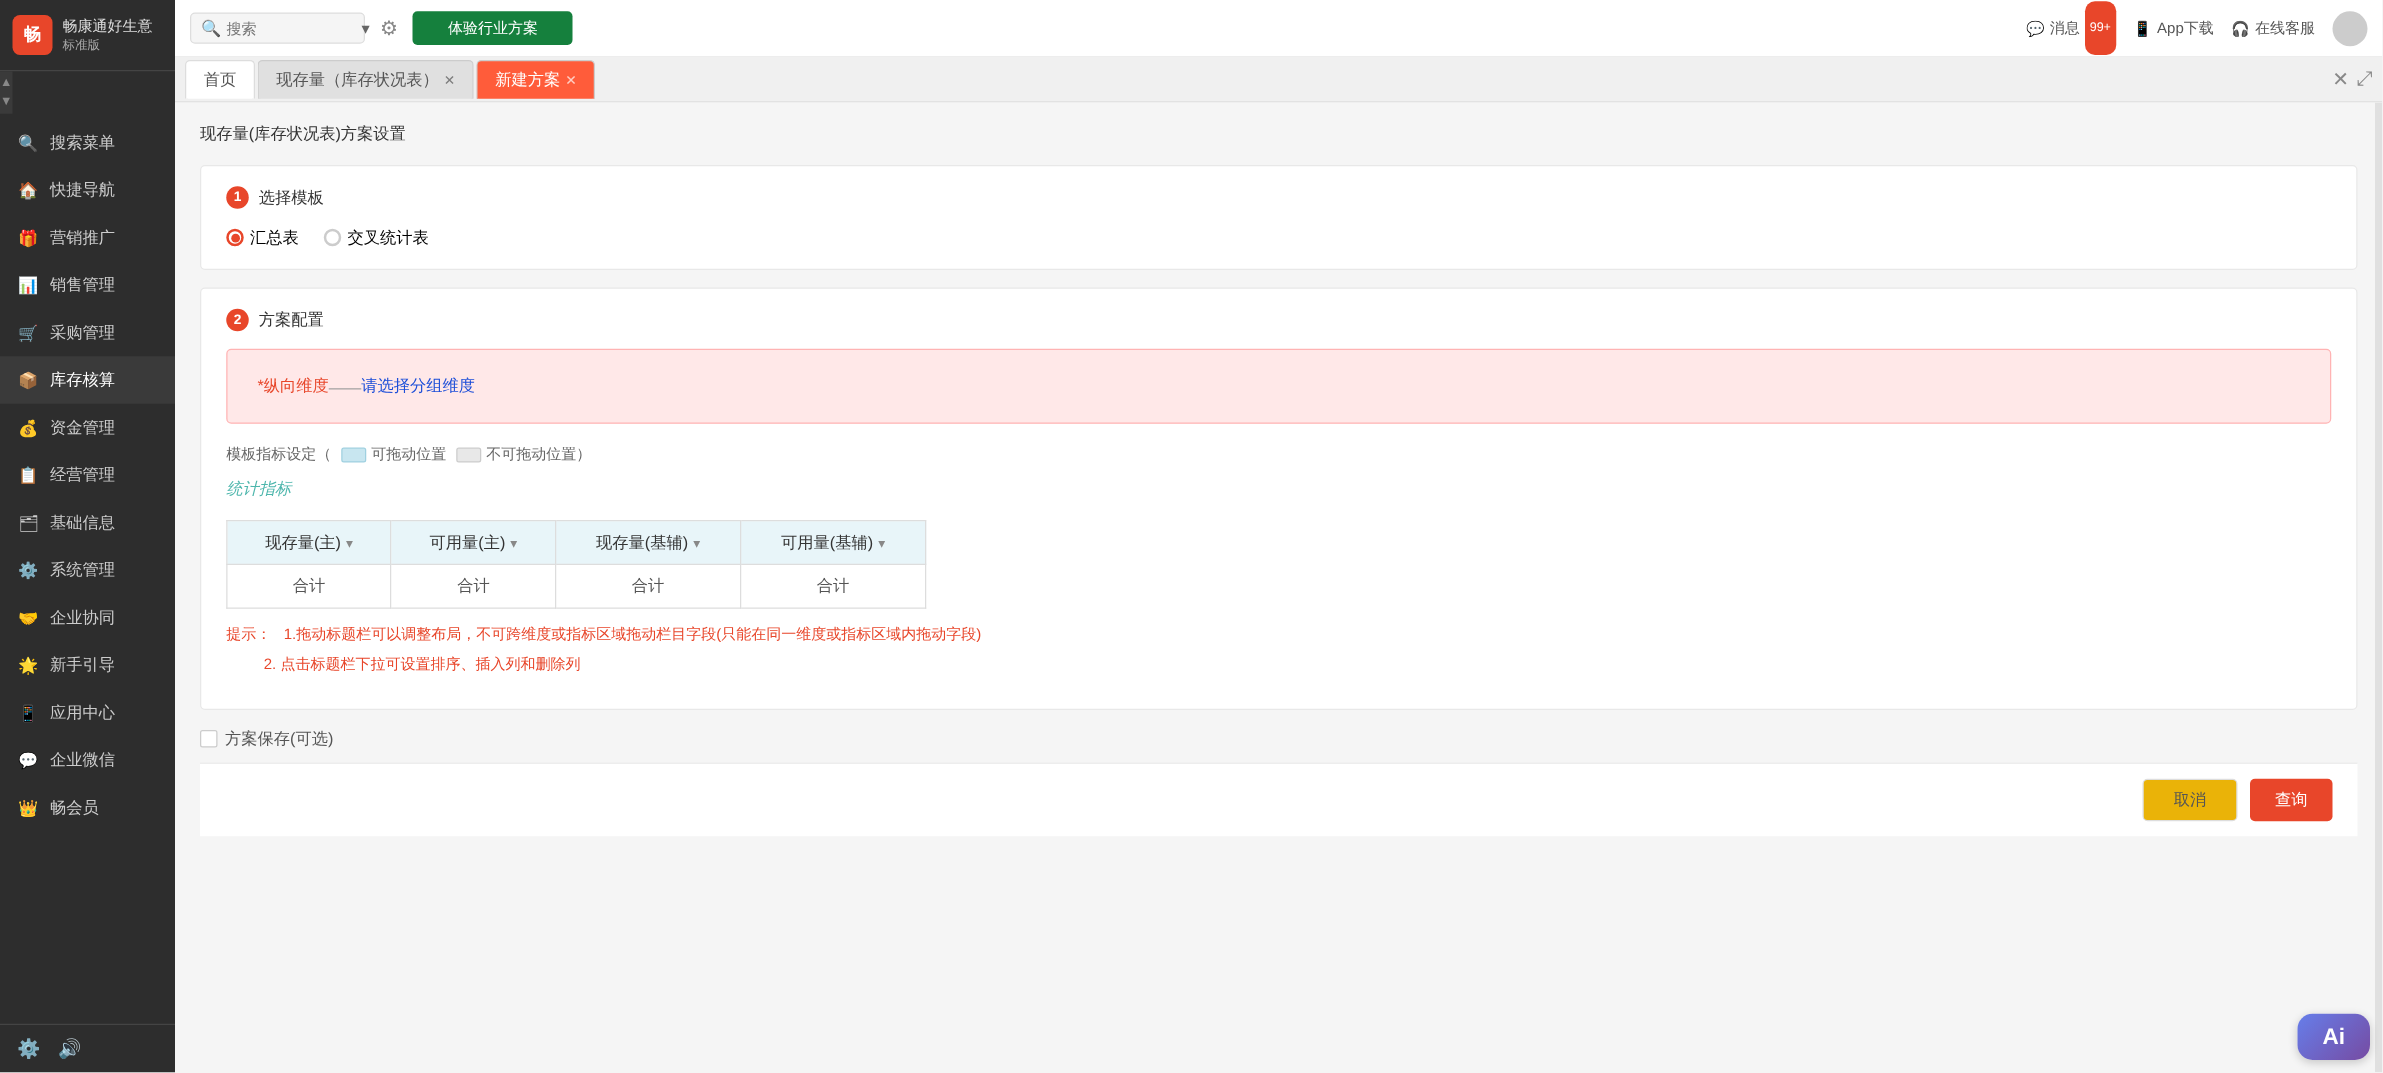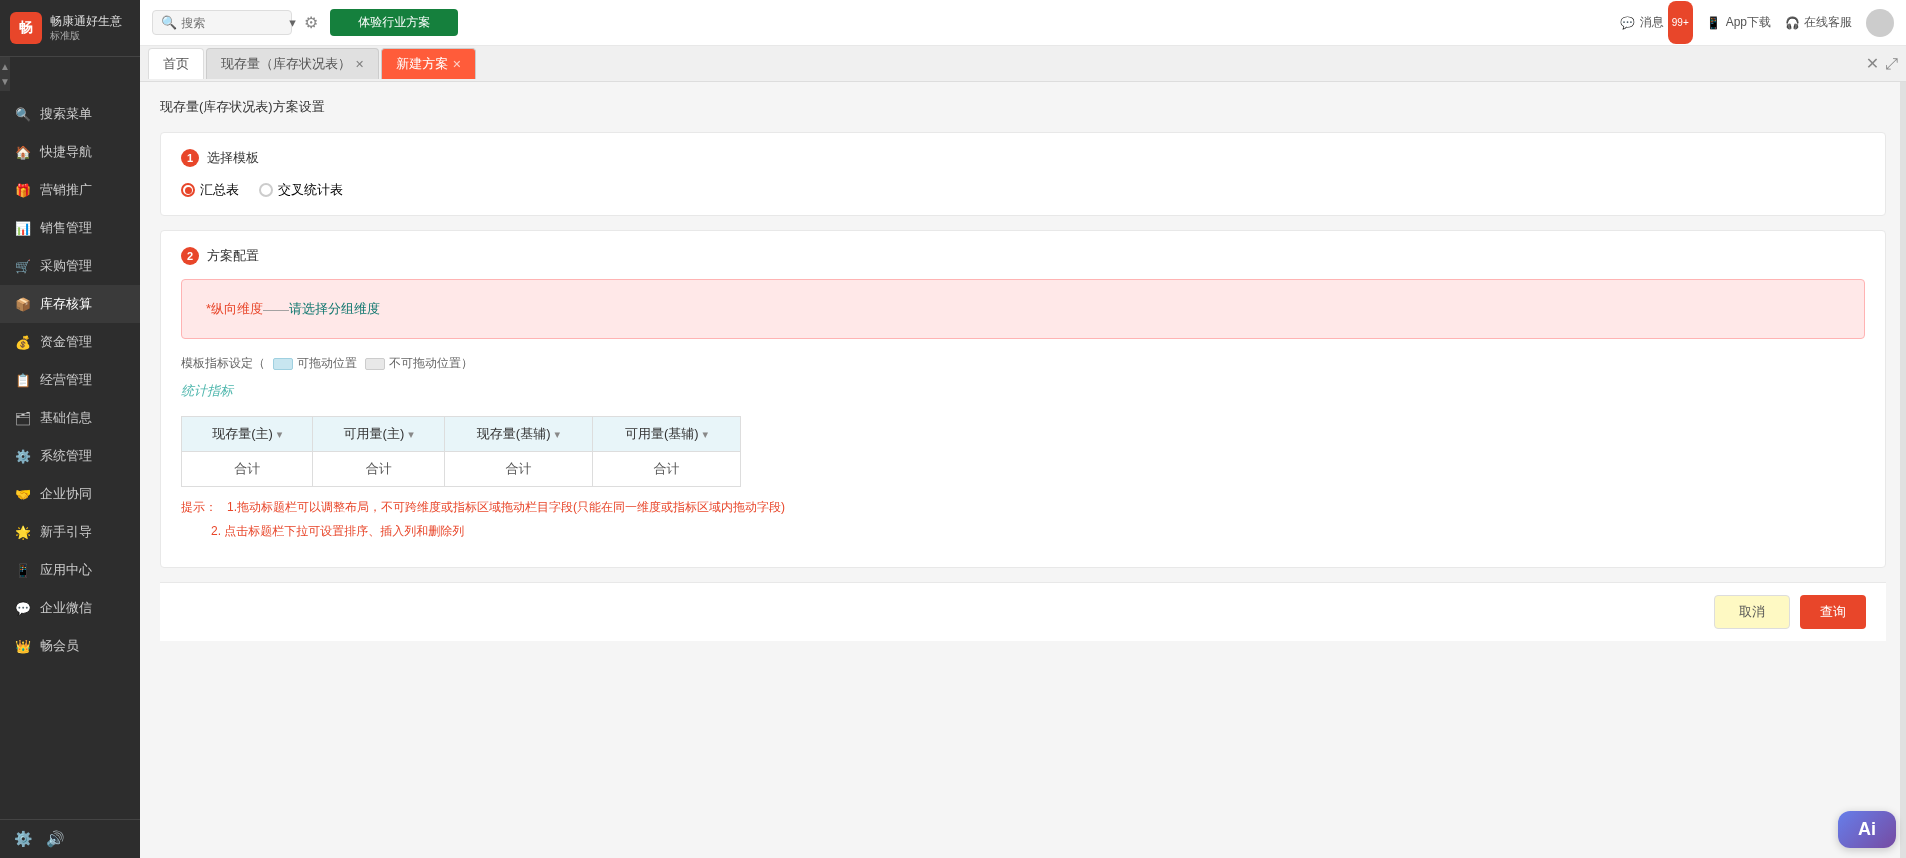--- a/index.html
+++ b/index.html
@@ -138,21 +138,21 @@
 
     
     .config-label { font-size: 12px; color: #666; margin-bottom: 10px; }
     .dimension-box {
       background: #ffe8e8; border: 1px solid #ffb3b3; border-radius: 4px;
       padding: 20px 24px; margin-bottom: 16px;
       display: flex; align-items: center; 
     }
     .dimension-required { color: #e8462a; font-size: 13px; }
     .dimension-line { color: #999; font-size: 13px; }
-    .dimension-placeholder { color: #0f766e; font-size: 13px; }
+    .dimension-placeholder { color: #1d4ed8; font-size: 13px; }
 
     
     .indicators-label { font-size: 12px; color: #666; margin-bottom: 10px; display: flex; align-items: center; gap: 8px; }
     .legend-item { display: flex; align-items: center; gap: 4px; font-size: 12px; }
     .legend-box { width: 20px; height: 12px; border-radius: 2px; }
     .legend-draggable { background: #c8e6f0; border: 1px solid #9fd0e0; }
     .legend-not-draggable { background: #e8e8e8; border: 1px solid #ccc; }
 
     
     .stat-section-label { color: #4db6ac; font-size: 13px; font-weight: 500; margin-bottom: 16px; font-style: italic; }
@@ -175,21 +175,21 @@
     .save-option { display: flex; align-items: center; gap: 6px; font-size: 13px; color: #555; cursor: pointer; margin-bottom: 10px; }
     .checkbox-box { width: 14px; height: 14px; border: 1px solid #ccc; border-radius: 2px; background: #fff; }
 
     
     .footer-bar {
       position: sticky; bottom: 0; background: #fff; padding: 12px 20px;
       display: flex; justify-content: flex-end; gap: 10px;
       border-top: 1px solid #e8e8e8;
     }
     .btn-cancel {
-      padding: 7px 24px; border: 1px solid #ddd; background: #fef9c3;
+      padding: 7px 24px; border: 1px solid #ddd; background: #eab308;
       border-radius: 4px; cursor: pointer; font-size: 13px; color: #555;
     }
     .btn-query {
       padding: 7px 20px; background: #e8462a; color: #fff;
       border: none; border-radius: 4px; cursor: pointer; font-size: 13px;
     }
 
     
     .resize-handle { position: absolute; right: 0; top: 0; bottom: 0; width: 6px; background: #e0e0e0; cursor: ew-resize; }
 
@@ -425,20 +425,24 @@
           <span>提示：</span>&nbsp;&nbsp;
           <span>1.拖动标题栏可以调整布局，不可跨维度或指标区域拖动栏目字段(只能在同一维度或指标区域内拖动字段)</span>
         </div>
         <div>
           &nbsp;&nbsp;&nbsp;&nbsp;&nbsp;&nbsp;&nbsp;&nbsp;
           <span>2. 点击标题栏下拉可设置排序、插入列和删除列</span>
         </div>
       </div>
     </div>
 
+    <div class="save-option">
+      <div class="checkbox-box"></div>
+      <span>方案保存(可选)</span>
+    </div>
 
     <div class="footer-bar">
       <button class="btn-cancel">取消</button>
       <button class="btn-query">查询</button>
     </div>
 
     <div class="resize-handle"></div>
   </div>
 </div>
 

